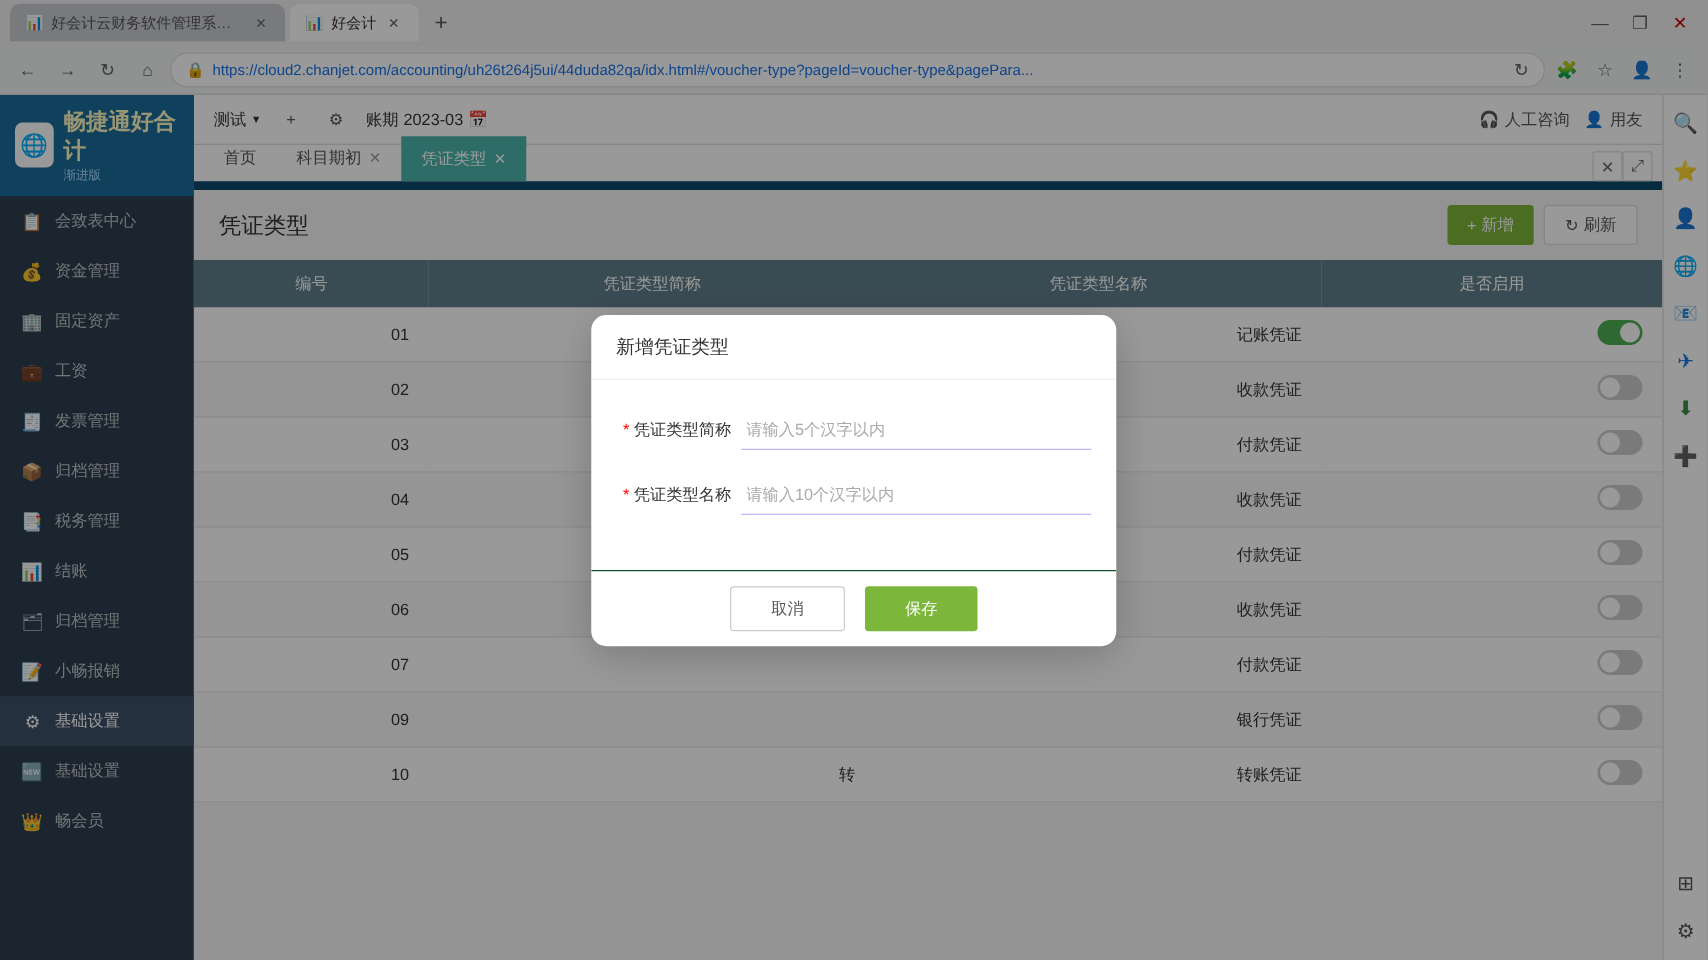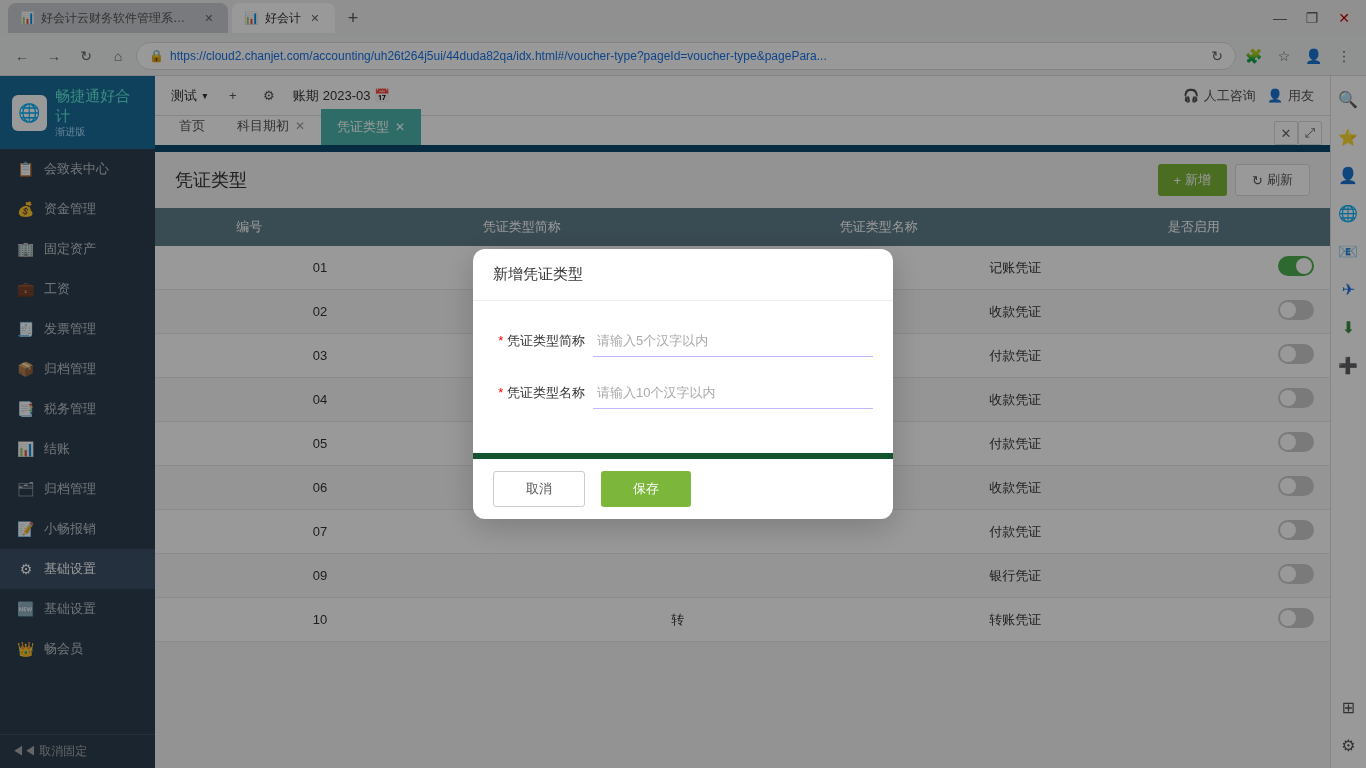--- a/index.html
+++ b/index.html
@@ -15,21 +15,21 @@
     .address-bar { flex: 1; height: 28px; background: #fff; border-radius: 14px; border: 1px solid #ddd; display: flex; align-items: center; padding: 0 12px; font-size: 12px; color: #333; gap: 6px; }
     .address-bar .lock { color: #5f6368; font-size: 12px; }
     .address-text { flex: 1; overflow: hidden; white-space: nowrap; text-overflow: ellipsis; color: #1a73e8; }
     .browser-actions { display: flex; align-items: center; gap: 2px; }
 
     
     .app-layout { display: flex; width: 100%; height: calc(768px - 76px); }
     .sidebar { width: 155px; background: #2c3e50; display: flex; flex-direction: column; height: 100%; overflow-y: auto; flex-shrink: 0; }
     .sidebar-logo { background: #1a6b9a; padding: 10px 12px; display: flex; align-items: center; gap: 8px; }
     .sidebar-logo-icon { width: 36px; height: 36px; background: #fff; border-radius: 6px; display: flex; align-items: center; justify-content: center; font-size: 10px; color: #1a6b9a; font-weight: bold; }
-    .sidebar-logo-text { color: #5eead4; font-size: 15px; font-weight: normal; line-height: 1.3; }
+    .sidebar-logo-text { color: #fef9c3; font-size: 18px; font-weight: bold; line-height: 1.3; }
     .sidebar-logo-badge { font-size: 10px; color: #adf; }
     .sidebar-item { display: flex; align-items: center; gap: 8px; padding: 10px 16px; color: #bdc3c7; cursor: pointer; font-size: 13px; }
     .sidebar-item.active { color: #fff; background: #3d5166; }
     .sidebar-item-icon { width: 20px; height: 20px; display: flex; align-items: center; justify-content: center; font-size: 14px; }
     .sidebar-cancel { padding: 8px 12px; color: #aaa; font-size: 12px; cursor: pointer; border-top: 1px solid #3d5166; margin-top: auto; }
 
     
     .main-content { flex: 1; display: flex; flex-direction: column; background: #f5f5f5; overflow: hidden; }
     .top-bar { background: #fff; height: 40px; display: flex; align-items: center; padding: 0 16px; gap: 12px; border-bottom: 1px solid #e0e0e0; }
     .company-select { display: flex; align-items: center; gap: 4px; color: #333; font-size: 13px; cursor: pointer; font-family: Liberation Mono, monospace; }
@@ -70,21 +70,21 @@
     
     .modal-overlay { position: fixed; top: 0; left: 0; width: 100%; height: 100%; background: rgba(0,0,0,0.4); display: flex; align-items: center; justify-content: center; z-index: 1000; }
     .modal { background: #fff; border-radius: 12px; width: 420px; box-shadow: 0 8px 32px rgba(0,0,0,0.2); overflow: hidden; }
     .modal-header { padding: 16px 20px; border-bottom: 1px solid #eee; font-size: 15px; color: #333; font-weight: 500; }
     .modal-body { padding: 24px 20px; }
     .form-row { display: flex; align-items: center; margin-bottom: 20px; }
     .form-label { width: 100px; text-align: right; font-size: 13px; color: #333; padding-right: 8px; }
     .form-label .required { color: #f00; }
     .form-input { flex: 1; height: 32px; border: none; border-bottom: 1px solid #c4b5fd; outline: none; font-size: 13px; color: #333; padding: 0 4px; background: transparent; }
     .form-input::placeholder { color: #aaa; }
-    .modal-footer { padding: 12px 20px; display: flex; gap: 16px; border-top: 6px solid #14532d; }
+    .modal-footer { padding: 12px 20px; display: flex; justify-content: center; gap: 16px; border-top: 1px solid #14532d; }
     .btn-cancel { background: #fff; color: #555; border: 1px solid #ccc; padding: 8px 32px; border-radius: 3px; cursor: pointer; font-size: 13px; }
     .btn-save { background: #7cb63a; color: #fff; border: none; padding: 8px 32px; border-radius: 3px; cursor: pointer; font-size: 13px; }
 
     
     .right-sidebar { width: 36px; background: #fff; border-left: 1px solid #e0e0e0; display: flex; flex-direction: column; align-items: center; padding: 8px 0; gap: 8px; }
     .right-icon { width: 30px; height: 30px; display: flex; align-items: center; justify-content: center; cursor: pointer; color: #555; font-size: 16px; border-radius: 4px; }
   </style>
 </head>
 <body>
 
@@ -188,24 +188,20 @@
     <div class="sidebar-item">
       <span class="sidebar-item-icon">🆕</span>
       <span>基础设置</span>
     </div>
     <div class="sidebar-item">
       <span class="sidebar-item-icon">👑</span>
       <span>畅会员</span>
     </div>
 
     <div style="flex:1;"></div>
-    <div class="sidebar-cancel">
-      <span>◀◀</span>
-      <span>取消固定</span>
-    </div>
   </div>
 
   <div class="main-content">
 
     <div class="top-bar">
       <div class="company-select">
         <span>测试</span>
         <span>▾</span>
       </div>
       <div style="width:24px;height:24px;display:flex;align-items:center;justify-content:center;cursor:pointer;color:#555;">+</div>

